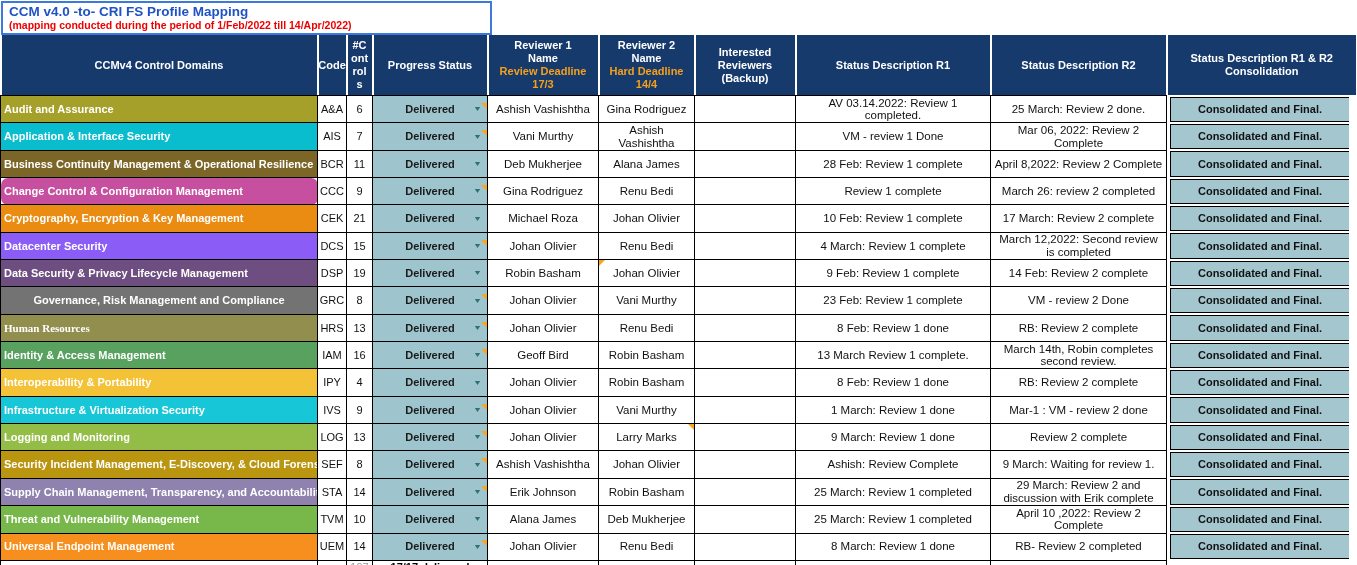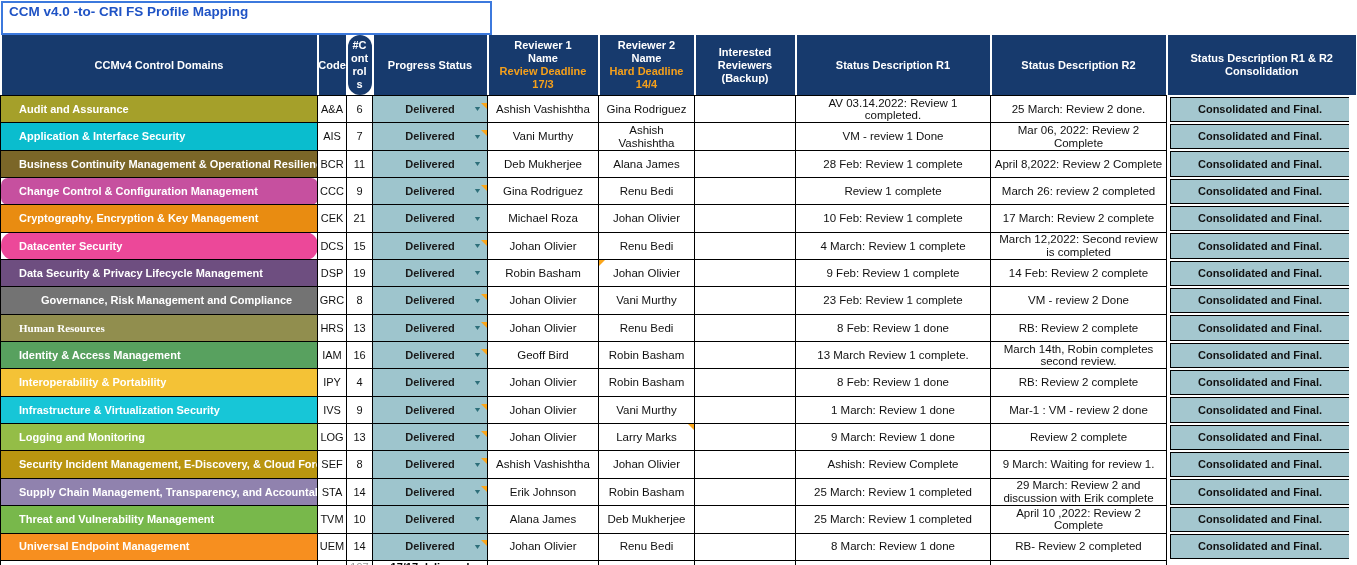--- a/index.html
+++ b/index.html
@@ -21,30 +21,30 @@
     border-collapse:collapse;table-layout:fixed;
   }
   
   th{padding:0;height:60px;background:#fff;font-weight:bold;vertical-align:top;}
   th .hcell{
     height:60px;margin:0 1px;background:#173A6D;color:#fff;
     display:flex;flex-direction:column;align-items:center;justify-content:center;
     font-size:11px;line-height:13px;text-align:center;padding:0 2px;box-sizing:border-box;
     overflow:hidden;
   }
-  th.h-controls .hcell{word-break:break-all;border-radius:12px;}
+  th.h-controls .hcell{word-break:break-all;}
   th .deadline{color:#F5A01B;}
   
   tr.data-row{height:27.35px;}
   td{
     border:1px solid #000;padding:0 3px;vertical-align:middle;text-align:center;
     font-size:11.5px;color:#111;overflow:hidden;line-height:12.5px;background:#fff;
   }
   td.c-domain{
-    text-align:left;padding-left:18px;font-weight:bold;color:#fff;font-size:11px;
+    text-align:left;padding-left:3px;font-weight:bold;color:#fff;font-size:11px;
     white-space:nowrap;
   }
   td.c-code,td.c-controls{font-size:11px;padding:0 1px;}
   td.c-status{padding:0;position:relative;background:#9EC5CD;}
   .status-inner{
     position:relative;width:100%;height:100%;display:flex;align-items:center;justify-content:center;
     font-weight:bold;font-size:11px;color:#1A1A1A;
   }
   .dd-arrow{
     position:absolute;right:6px;top:50%;transform:translateY(-50%) scaleX(1.3);
@@ -70,20 +70,21 @@
   tr.partial-row .clip{height:5px;overflow:hidden;line-height:13px;font-size:11px;}
   tr.partial-row .total{color:#999;}
   tr.partial-row .summary{font-weight:bold;color:#000;}
   tr.partial-row td.c-consol{border:none;}
 </style>
 </head>
 <body>
 
 <div class="title-box">
   <div class="title-main">CCM v4.0 -to- CRI FS Profile Mapping</div>
+  <div class="title-sub">(mapping conducted during the period of 1/Feb/2022 till 14/Apr/2022)</div>
 </div>
 
 <table class="sheet">
   <colgroup>
     <col style="width:317px">
       <col style="width:29px">
       <col style="width:26px">
       <col style="width:115px">
     <col style="width:111px">
       <col style="width:96px">
@@ -246,21 +247,21 @@
     <td class="c-r1name">Michael Roza</td>
     <td class="c-r2name">Johan Olivier</td>
     <td class="c-interested"></td>
     <td class="c-sr1">10 Feb: Review 1 complete</td>
     <td class="c-sr2">17 March: Review 2 complete</td>
     <td class="c-consol">
       <div class="consol-inner">Consolidated and Final.</div>
     </td>
   </tr>
       <tr class="data-row">
-    <td class="c-domain" style="background: #ec4899; border-radius: 13px;">Datacenter Security</td>
+    <td class="c-domain" style="background: #8b5cf6;">Datacenter Security</td>
     <td class="c-code">DCS</td>
     <td class="c-controls">15</td>
     <td class="c-status">
       <div class="status-inner">
         <span class="status-label">Delivered</span>
         <span class="dd-arrow">▼</span>
       <span class="corner-marker"></span>
           </div>
     </td>
     <td class="c-r1name">Johan Olivier</td>

